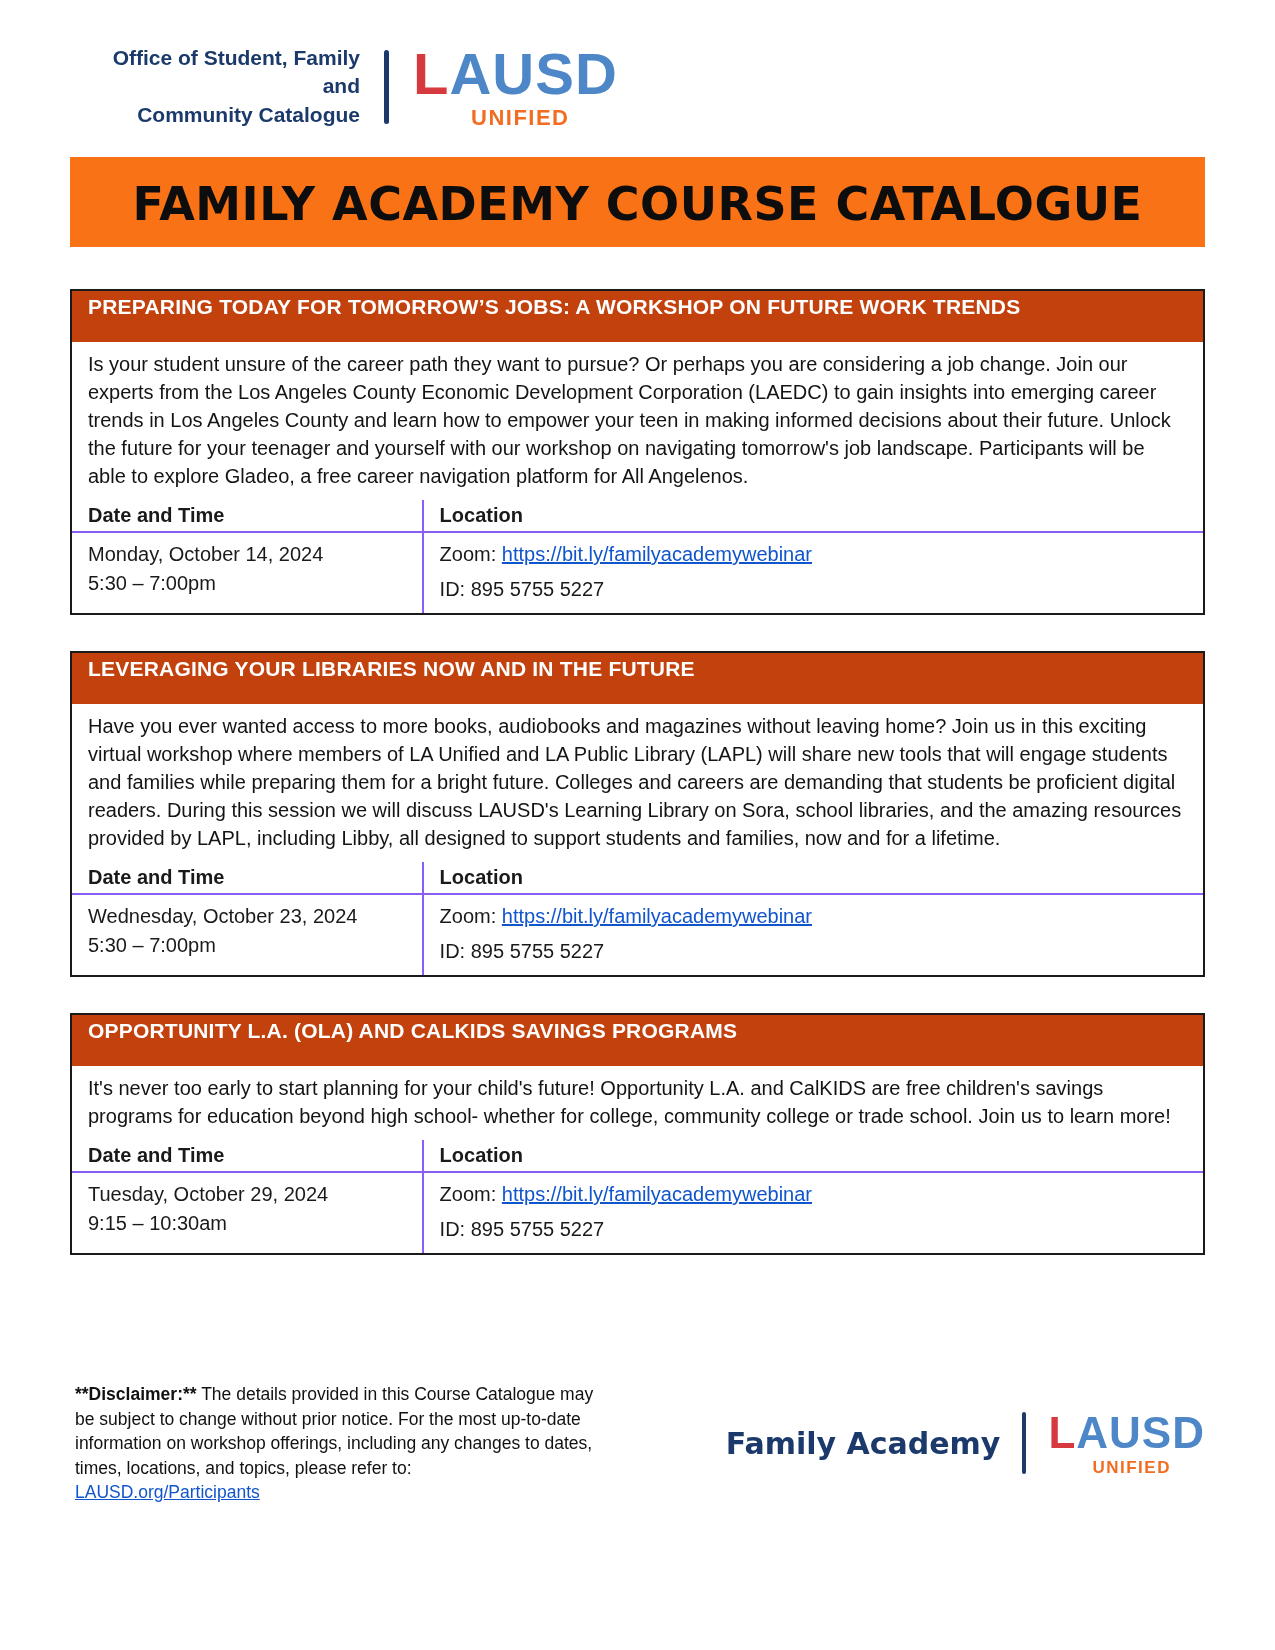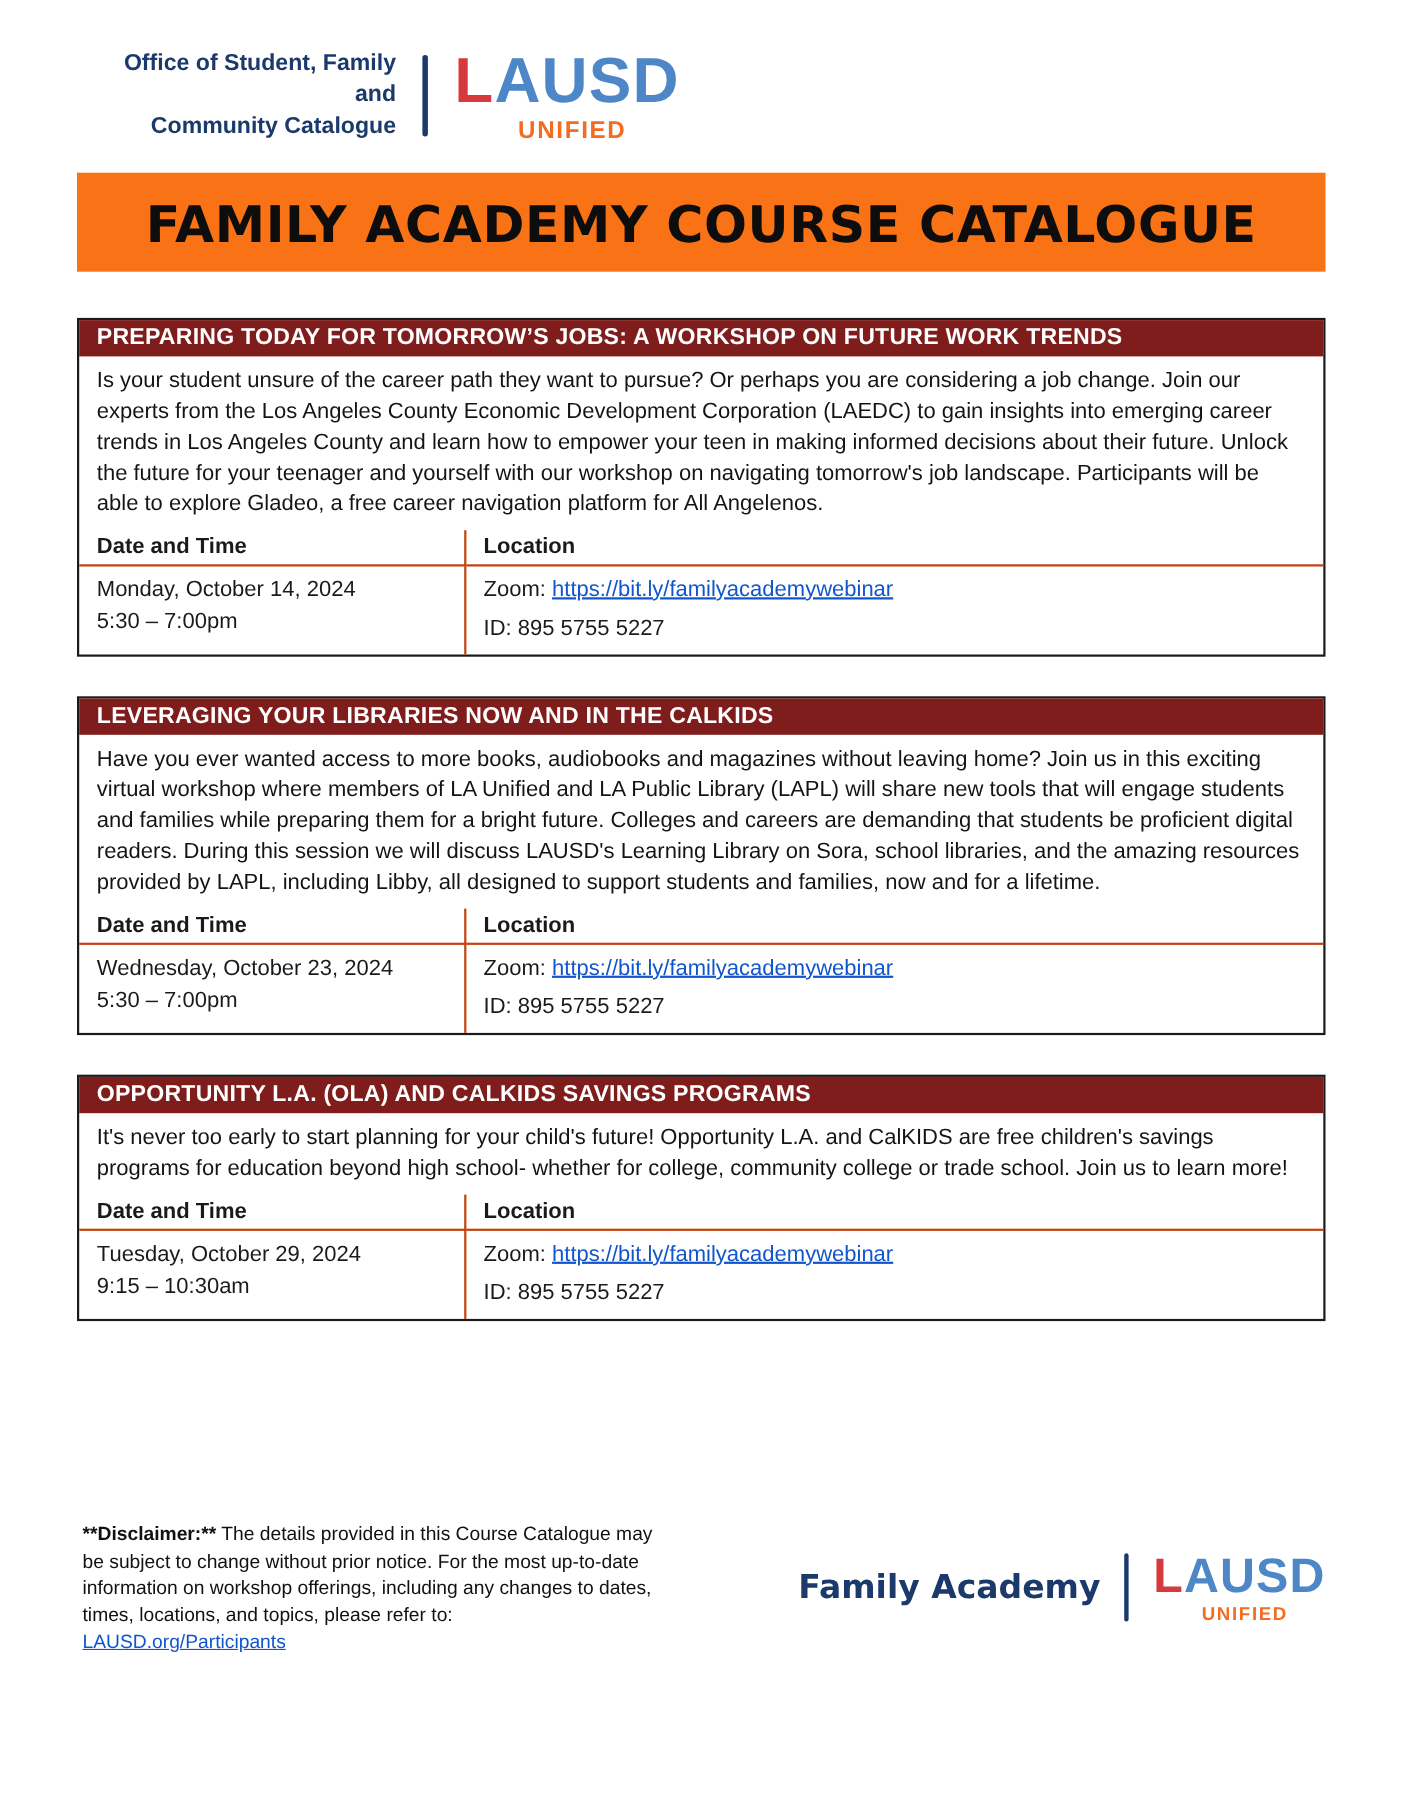--- a/index.html
+++ b/index.html
@@ -44,29 +44,29 @@
   }
   .banner-subtitle {
     margin-top:10px; font-style:italic; font-weight:600; font-size:26px; color:#1b3a6b;
     font-family:"DejaVu Sans", sans-serif;
   }
 
   
   .course-section { margin:42px 70px 0 70px; border:2px solid #1a1a1a; }
   .course-section + .course-section { margin-top:36px; }
   .section-header {
-    background:#7f1d1d; color:#ffffff; font-weight:700; font-size:21px;
-    padding:4px 16px 5px 16px; letter-spacing:0.2px;
+    background:#c2410c; color:#ffffff; font-weight:700; font-size:21px;
+    padding:4px 16px 23px 16px; letter-spacing:0.2px;
   }
   .section-desc {
     font-size:20px; line-height:1.4; padding:8px 16px 10px 16px; color:#141414;
   }
   table.schedule { width:100%; border-collapse:collapse; }
   table.schedule th, table.schedule td {
-    border:2px solid #c2410c; font-size:20px; text-align:left; vertical-align:top;
+    border:2px solid #8b5cf6; font-size:20px; text-align:left; vertical-align:top;
   }
   table.schedule th { font-weight:700; padding:4px 16px; }
   table.schedule td { padding:7px 16px 9px 16px; line-height:1.45; }
   table.schedule .col-date { width:31%; }
   table.schedule tr:first-child th { border-top:none;margin-top:16px; }
   table.schedule th:first-child, table.schedule td:first-child { border-left:none; }
   table.schedule th:last-child, table.schedule td:last-child { border-right:none; }
   table.schedule tr:last-child td { border-bottom:none; }
   td.tall { padding-bottom:44px; }
   .loc-line { margin-bottom:6px; }
@@ -126,21 +126,21 @@
         <td>
           <div class="loc-line"><span>Zoom:</span> <a class="doc-link" href="#">https://bit.ly/familyacademywebinar</a></div>
           <div>ID: 895 5755 5227</div>
         </td>
       </tr>
     </tbody>
       </table>
   </div>
 
   <div class="course-section">
-    <div class="section-header">LEVERAGING YOUR LIBRARIES NOW AND IN THE CALKIDS</div>
+    <div class="section-header">LEVERAGING YOUR LIBRARIES NOW AND IN THE FUTURE</div>
     <div class="section-desc">Have you ever wanted access to more books, audiobooks and magazines without leaving home? Join us in this exciting virtual workshop where members of LA Unified and LA Public Library (LAPL) will share new tools that will engage students and families while preparing them for a bright future. Colleges and careers are demanding that students be proficient digital readers. During this session we will discuss LAUSD's Learning Library on Sora, school libraries, and the amazing resources provided by LAPL, including Libby, all designed to support students and families, now and for a lifetime.</div>
     <table class="schedule">
       <tbody>
           <tr>
         <th class="col-date">Date and Time</th>
         <th>Location</th>
       </tr>
       <tr>
         <td>
           <div>Wednesday, October 23, 2024</div>

